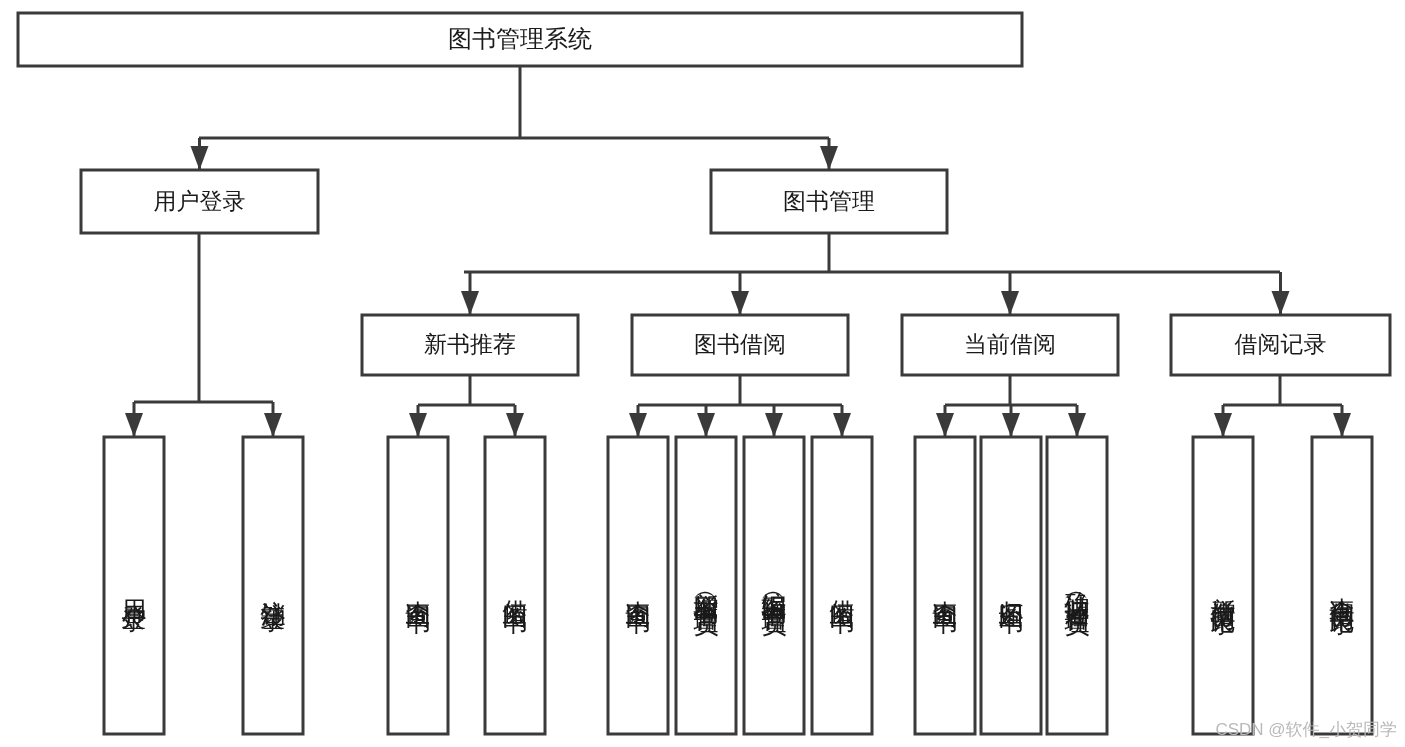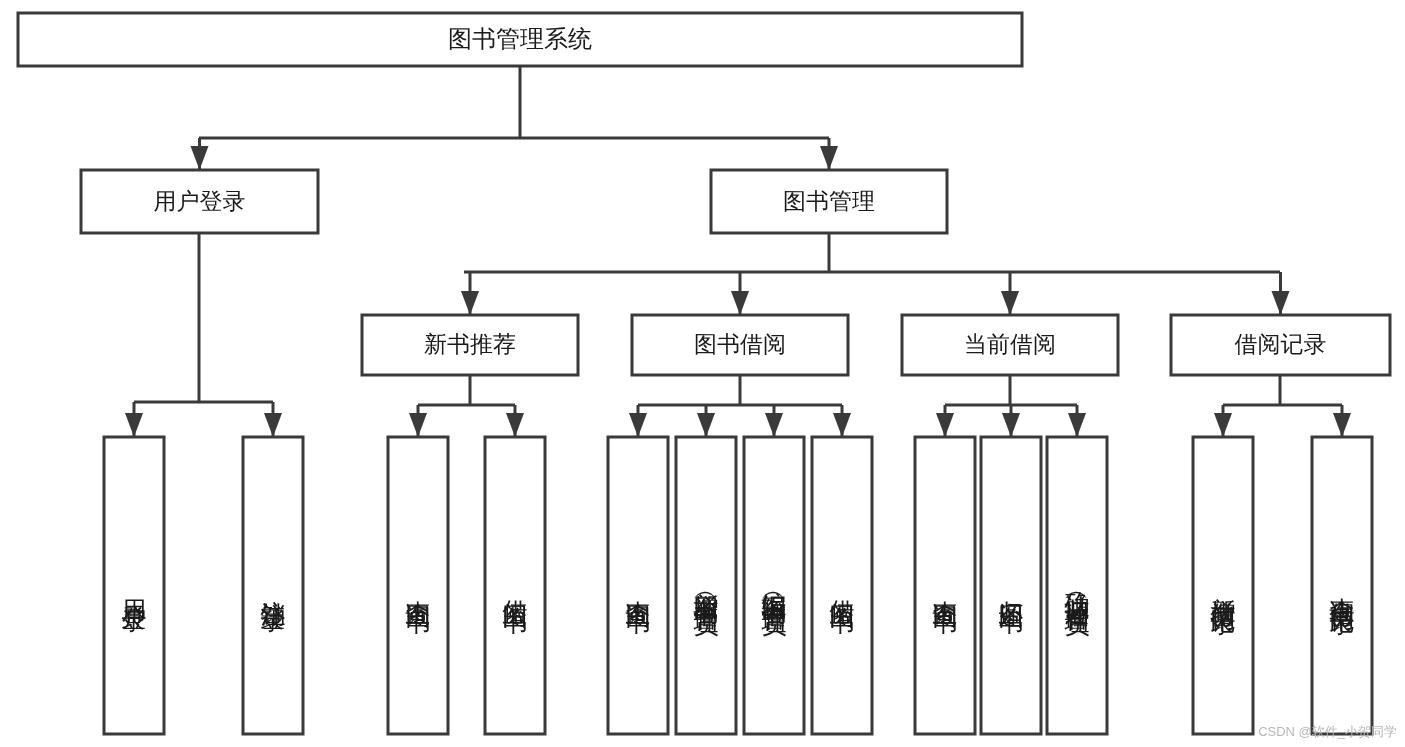--- a/index.html
+++ b/index.html
@@ -67,21 +67,21 @@
     letter-spacing: 3px;
     color: #1a1a1a;
     white-space: nowrap;
     text-align: center;
   }
   .watermark {
     position: absolute;
     right: 8px;
     bottom: 6px;
     font-family: "Liberation Sans", "DejaVu Sans", sans-serif;
-    font-size: 13px;
+    font-size: 17px;
     color: #b9b9b9;
     white-space: nowrap;
     user-select: none;
   }
 </style>
 </head>
 <body>
 
 <div id="diagram-root">
   <svg class="diagram" viewBox="0 0 1405 747" xmlns="http://www.w3.org/2000/svg">

